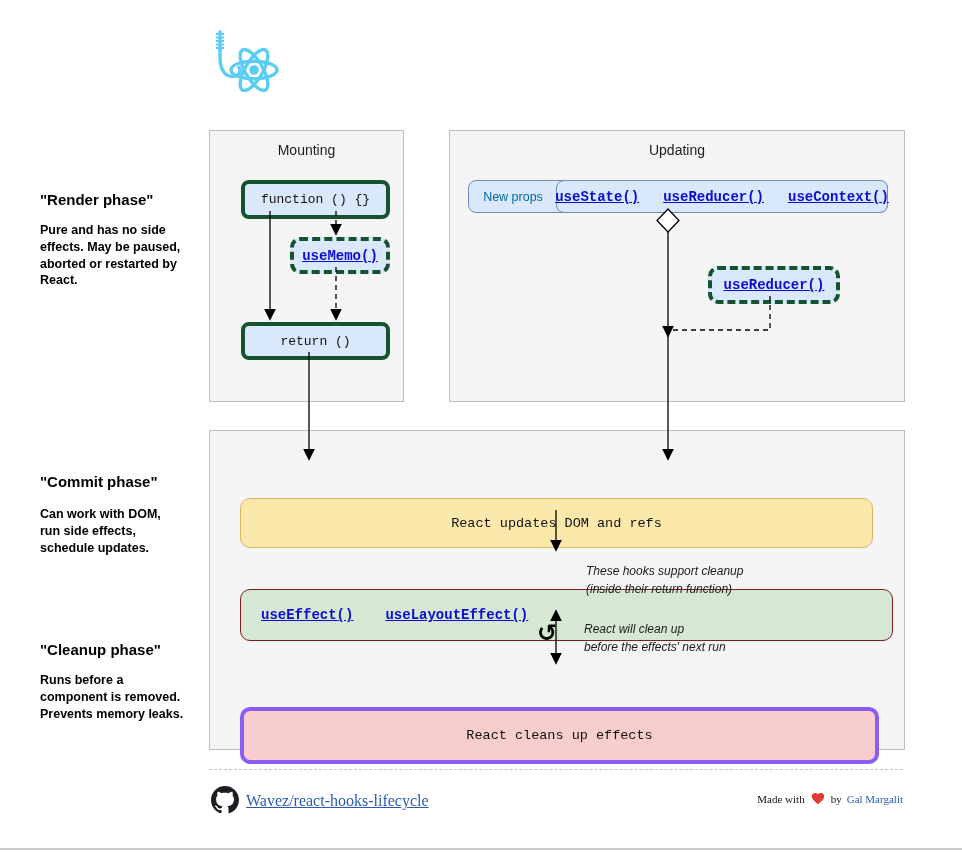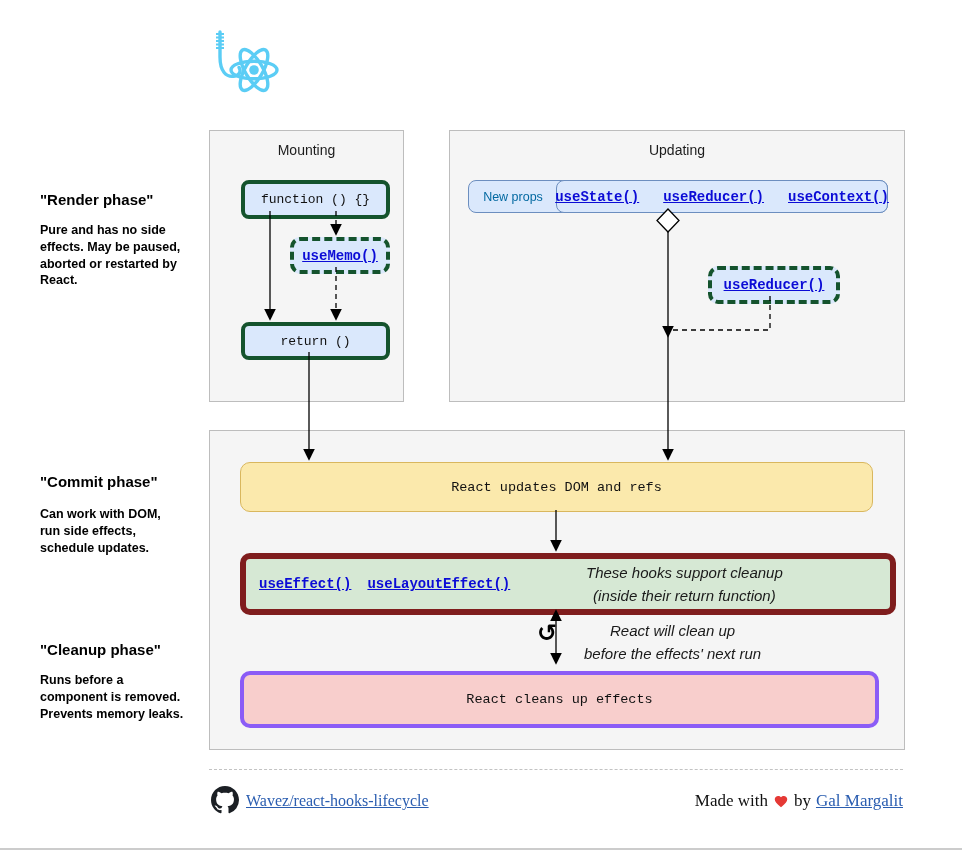--- a/index.html
+++ b/index.html
@@ -27,34 +27,34 @@
             color:#0b0bd6;text-decoration:underline;cursor:pointer;}
 
   
   .npbar{position:absolute;background:#dae8fc;border:1px solid #6c8ebf;border-radius:8px;display:flex;}
   .npcell{width:88px;display:flex;align-items:center;justify-content:center;font-size:12.5px;color:#0369a1;}
   .npinner{position:absolute;left:87px;top:-1px;bottom:-1px;right:-1px;background:#dae8fc;
            border:1px solid #6c8ebf;border-radius:8px;display:flex;align-items:center;justify-content:center;gap:24px;}
 
   
   .rowbox{position:absolute;border-radius:10px;display:flex;align-items:center;justify-content:center;
-          font-family:"Liberation Mono","DejaVu Sans Mono",monospace;font-size:13.5px;color:#111;}
+          font-family:"Liberation Mono","DejaVu Sans Mono",monospace;font-size:13.5px;color:#111;margin-top:36px;}
   .rowbox.yellow{background:#fbe9ac;border:1px solid #d9b75e;}
-  .rowbox.green{background:#d6e8d4;border:6px solid #7f1d1d;justify-content:flex-start;padding-left:13px;gap:16px;}
+  .rowbox.green{background:#d6e8d4;border:1px solid #7f1d1d;justify-content:flex-start;padding-left:20px;gap:32px;}
   .rowbox.red{background:#f8cecc;border:4px solid #8b5cf6;}
-  .note{position:absolute;font-size:15px;font-style:italic;color:#1a1a1a;line-height:1.5;white-space:pre-line;
-        font-family:"Liberation Sans",sans-serif;text-align:center;}
+  .note{position:absolute;font-size:12px;font-style:italic;color:#1a1a1a;line-height:1.5;white-space:pre-line;
+        font-family:"Liberation Sans",sans-serif;}
 
   
   .footer-divider{position:absolute;left:209px;top:769px;width:694px;border-top:1px dashed #c3c3c3;}
   .repo-link{position:absolute;left:246px;top:792px;font-family:"Liberation Serif",serif;font-size:16px;
              color:#2a5db0;text-decoration:underline;cursor:pointer;}
-  .madewith{position:absolute;right:59px;top:791px;font-family:"Liberation Serif",serif;font-size:17px;color:#111;
+  .madewith{position:absolute;right:59px;top:791px;font-family:"Liberation Serif",serif;font-size:11px;color:#111;
             display:flex;align-items:center;gap:5px;justify-content:space-between;}
-  .author-link{color:#2a5db0;text-decoration:underline;cursor:pointer;}
+  .author-link{color:#2a5db0;cursor:pointer;}
   .page-bottom-line{position:absolute;left:0;top:848px;width:962px;border-top:2px solid #cccccc;}
 
   .overlay{position:absolute;left:0;top:0;width:962px;height:852px;pointer-events:none;}
   .refresh-glyph{position:absolute;left:537px;top:619px;font-size:24px;font-weight:700;color:#000;
                  font-family:"DejaVu Sans",sans-serif;}
 </style>
 </head>
 <body>
 
 <div class="page">

